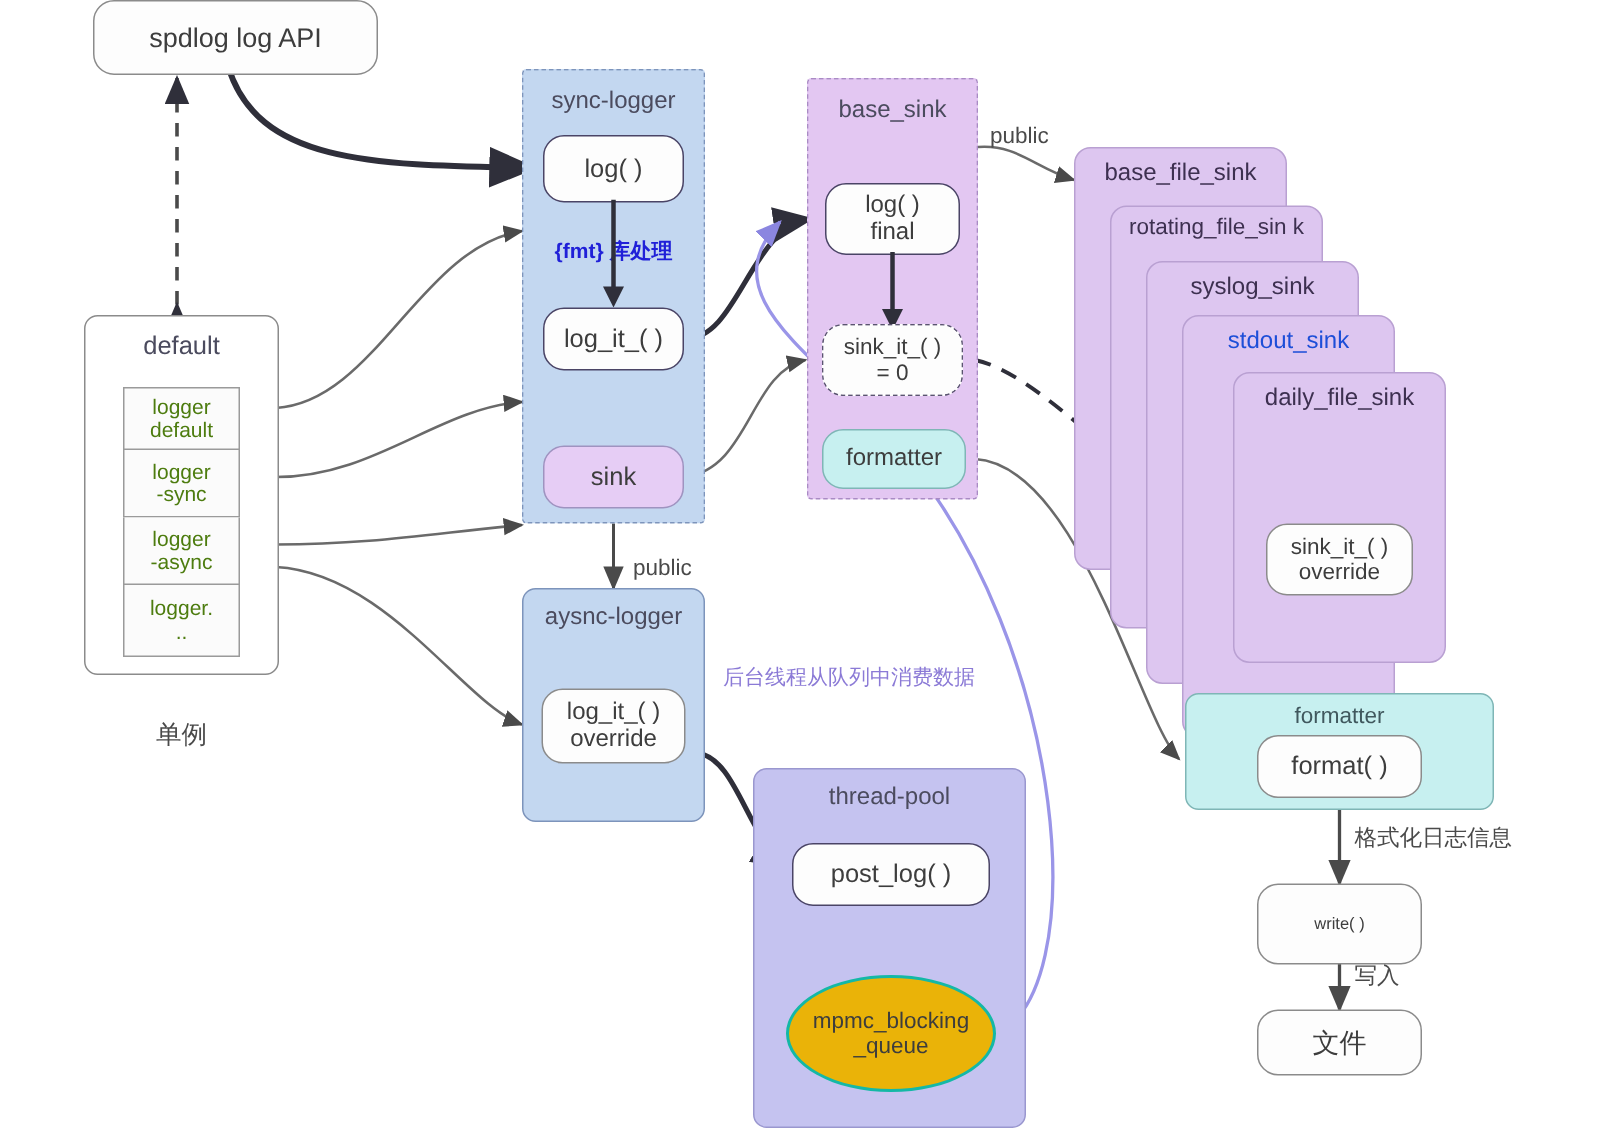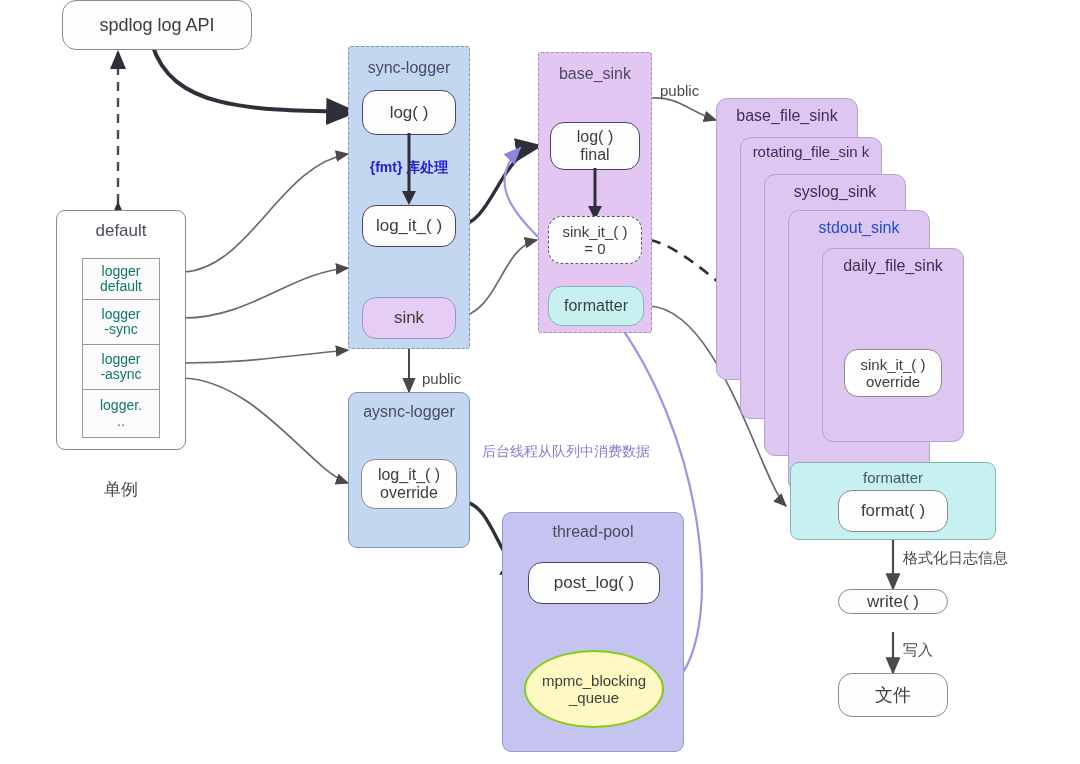--- a/index.html
+++ b/index.html
@@ -89,28 +89,28 @@
   .cont-registry{
     background:#ffffff;
     border:1.5px solid #8b8b8b;
     border-radius:9px;
   }
   .reg-cell{
     background:#fbfbfb;
     border:1.2px solid #9a9a9a;
     display:flex;align-items:center;justify-content:center;
     text-align:center;line-height:1.1;white-space:pre-line;
-    box-sizing:border-box;color:#0f766e;
+    box-sizing:border-box;color:#4d7c0f;
   }
   .reg-cell + .reg-cell{border-top:none;}
 
   
   .ellipse{
-    background:#fef9c3;
-    border:2px solid #84cc16;
+    background:#eab308;
+    border:2px solid #14b8a6;
     border-radius:50%;
     display:flex;align-items:center;justify-content:center;
     text-align:center;line-height:1.15;white-space:pre-line;color:#3d3d3d;
   }
 
   
   .cont-title{
     position:absolute;width:100%;text-align:center;
     font-size:17px;color:#4b4b5e;
   }
@@ -307,21 +307,21 @@
   </div>
 
   <div class="node cont-cyan" style="left:790px;top:462px;width:206px;height:78px;">
     <div class="cont-title" style="top:6px;font-size:15px;color:#40585e;">formatter</div>
   </div>
   <div class="node box-white" style="left:838px;top:490px;width:110px;height:42px;font-size:17px;">
     <span>format( )</span>
   </div>
   <div class="lbl cn-lbl" style="left:903px;top:549px;white-space:nowrap;">格式化日志信息</div>
 
-  <div class="node box-white" style="left:838px;top:589px;width:110px;height:25px;font-size:17px;">
+  <div class="node box-white" style="left:838px;top:589px;width:110px;height:54px;font-size:11px;">
     <span>write( )</span>
   </div>
   <div class="lbl cn-lbl" style="left:903px;top:641px;white-space:nowrap;">写入</div>
   <div class="node box-white" style="left:838px;top:673px;width:110px;height:44px;font-size:18px;">
     <span>文件</span>
   </div>
 
 </div>
 
 </body></html>

